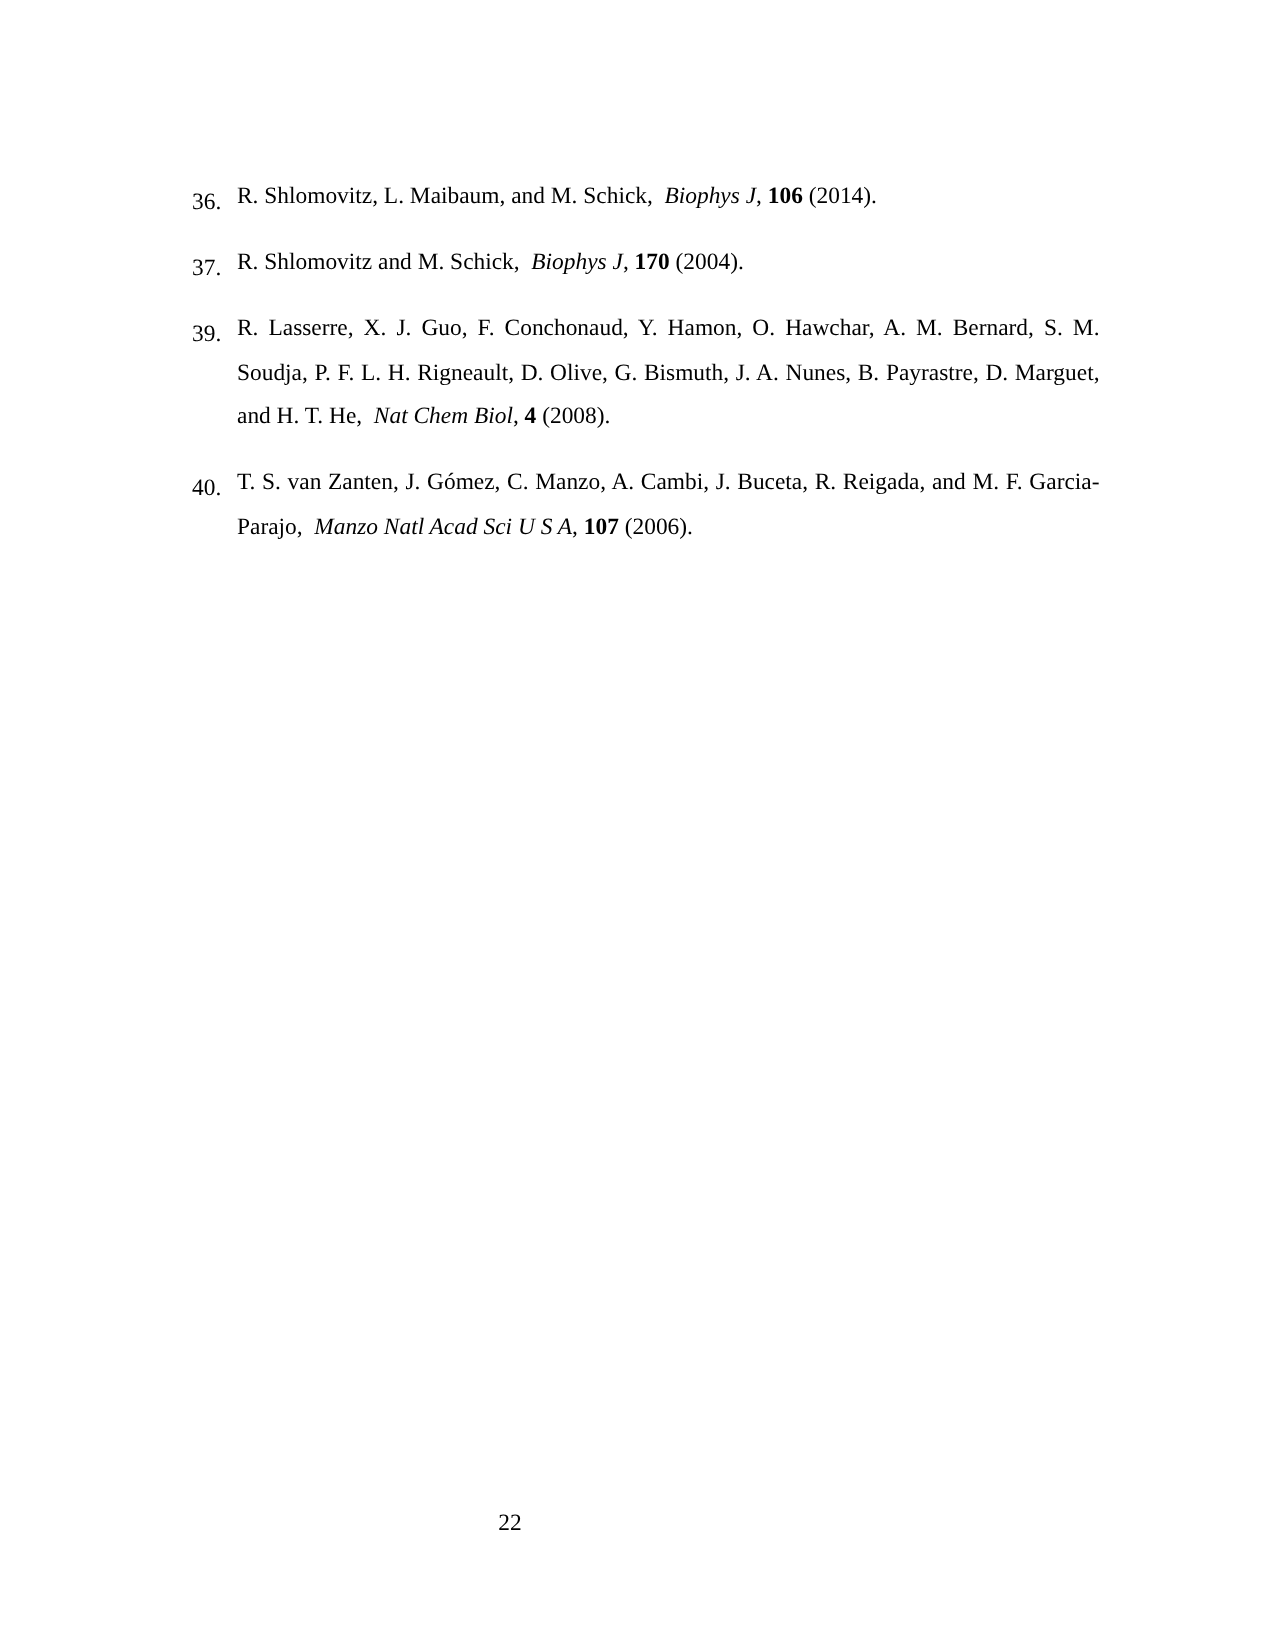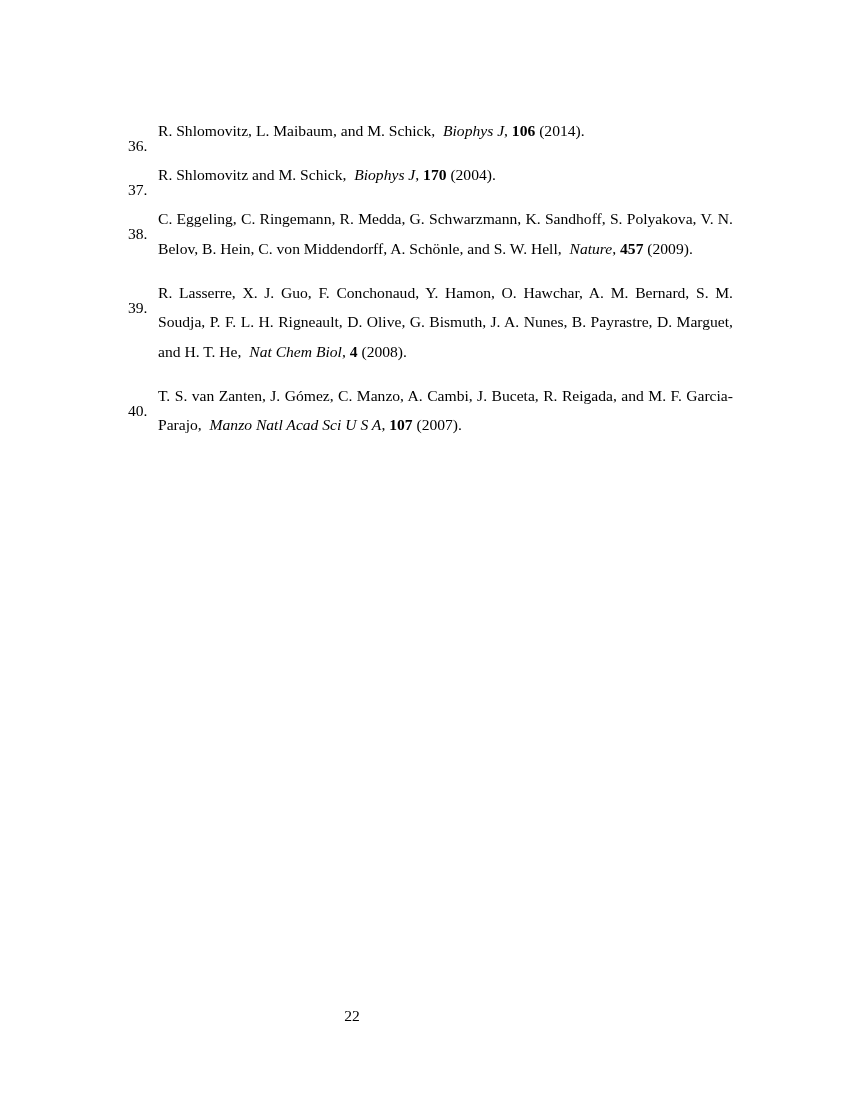--- a/index.html
+++ b/index.html
@@ -2,44 +2,40 @@
 <html><head>
   <meta charset="utf-8">
   <style>
     html, body { margin: 0; padding: 0; background: #ffffff; }
     body {
       width: 850px; height: 1100px; position: relative; overflow: hidden;
       font-family: "Liberation Serif", serif; color: #000; font-size: 15.6px;
     }
     .refs { position: absolute; left: 128px; top: 116px; width: 605px; }
     .ref { position: relative; padding-left: 30px; line-height: 29.5px; text-align: justify; margin-bottom: 14.5px; }
-    .ref .num { position: absolute; left: 0; top: 15px; }
+    .ref .num { position: absolute; left: 0; top: 4px; }
     .ref .journal { font-style: italic; }
     .ref .vol { font-weight: bold; }
-    .page-num { position: absolute; top: 1007px; left: 12px; width: 680px; text-align: center; }
+    .page-num { position: absolute; top: 1007px; left: 0; width: 680px; text-align: center; }
   </style>
 </head>
 <body>
 
 <div class="refs">
   <div class="ref">
     <span class="num">36.</span>
     <span>R. Shlomovitz, L. Maibaum, and M. Schick,</span>&nbsp; <span class="journal">Biophys J</span>, <span class="vol">106</span> <span>(2014).</span>
   </div>
   <div class="ref">
     <span class="num">37.</span>
     <span>R. Shlomovitz and M. Schick,</span>&nbsp; <span class="journal">Biophys J</span>, <span class="vol">170</span> <span>(2004).</span>
   </div>
   <div class="ref">
-    <span class="num">38.</span>
-    <span>C. Eggeling, C. Ringemann, R. Medda, G. Schwarzmann, K. Sandhoff, S. Polyakova, V. N. Belov, B. Hein, C. von Middendorff, A. Schönle, and S. W. Hell,</span>&nbsp; <span class="journal">Nature</span>, <span class="vol">457</span> <span>(2009).</span>
-  </div>
-  <div class="ref">
     <span class="num">39.</span>
     <span>R. Lasserre, X. J. Guo, F. Conchonaud, Y. Hamon, O. Hawchar, A. M. Bernard, S. M. Soudja, P. F. L. H. Rigneault, D. Olive, G. Bismuth, J. A. Nunes, B. Payrastre, D. Marguet, and H. T. He,</span>&nbsp; <span class="journal">Nat Chem Biol</span>, <span class="vol">4</span> <span>(2008).</span>
   </div>
   <div class="ref">
     <span class="num">40.</span>
-    <span>T. S. van Zanten, J. Gómez, C. Manzo, A. Cambi, J. Buceta, R. Reigada, and M. F. Garcia-Parajo,</span>&nbsp; <span class="journal">Manzo Natl Acad Sci U S A</span>, <span class="vol">107</span> <span>(2007).</span>
+    <span>T. S. van Zanten, J. Gómez, C. Manzo, A. Cambi, J. Buceta, R. Reigada, and M. F. Garcia-Parajo,</span>&nbsp; <span class="journal">Manzo Natl Acad Sci U S A</span>, <span class="vol">107</span> <span>(2006).</span>
   </div>
 </div>
 
 <div class="page-num">22</div>
 
 </body></html>

